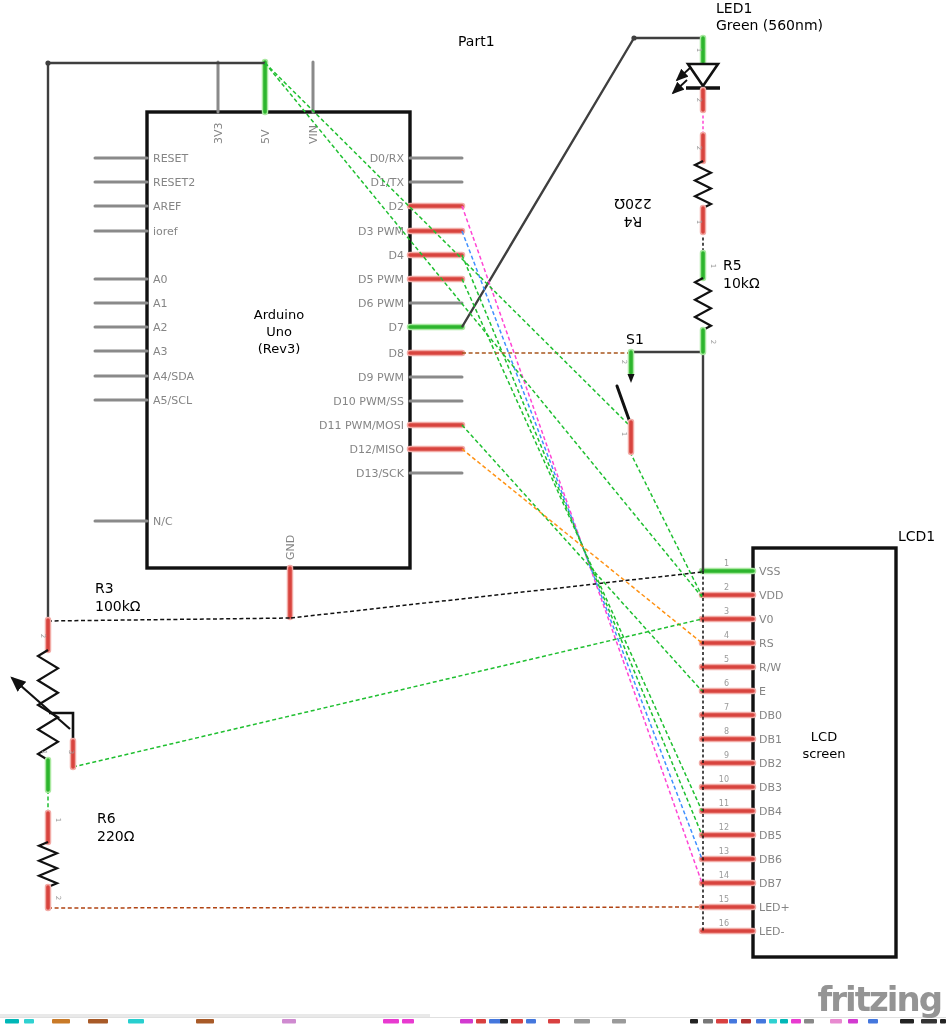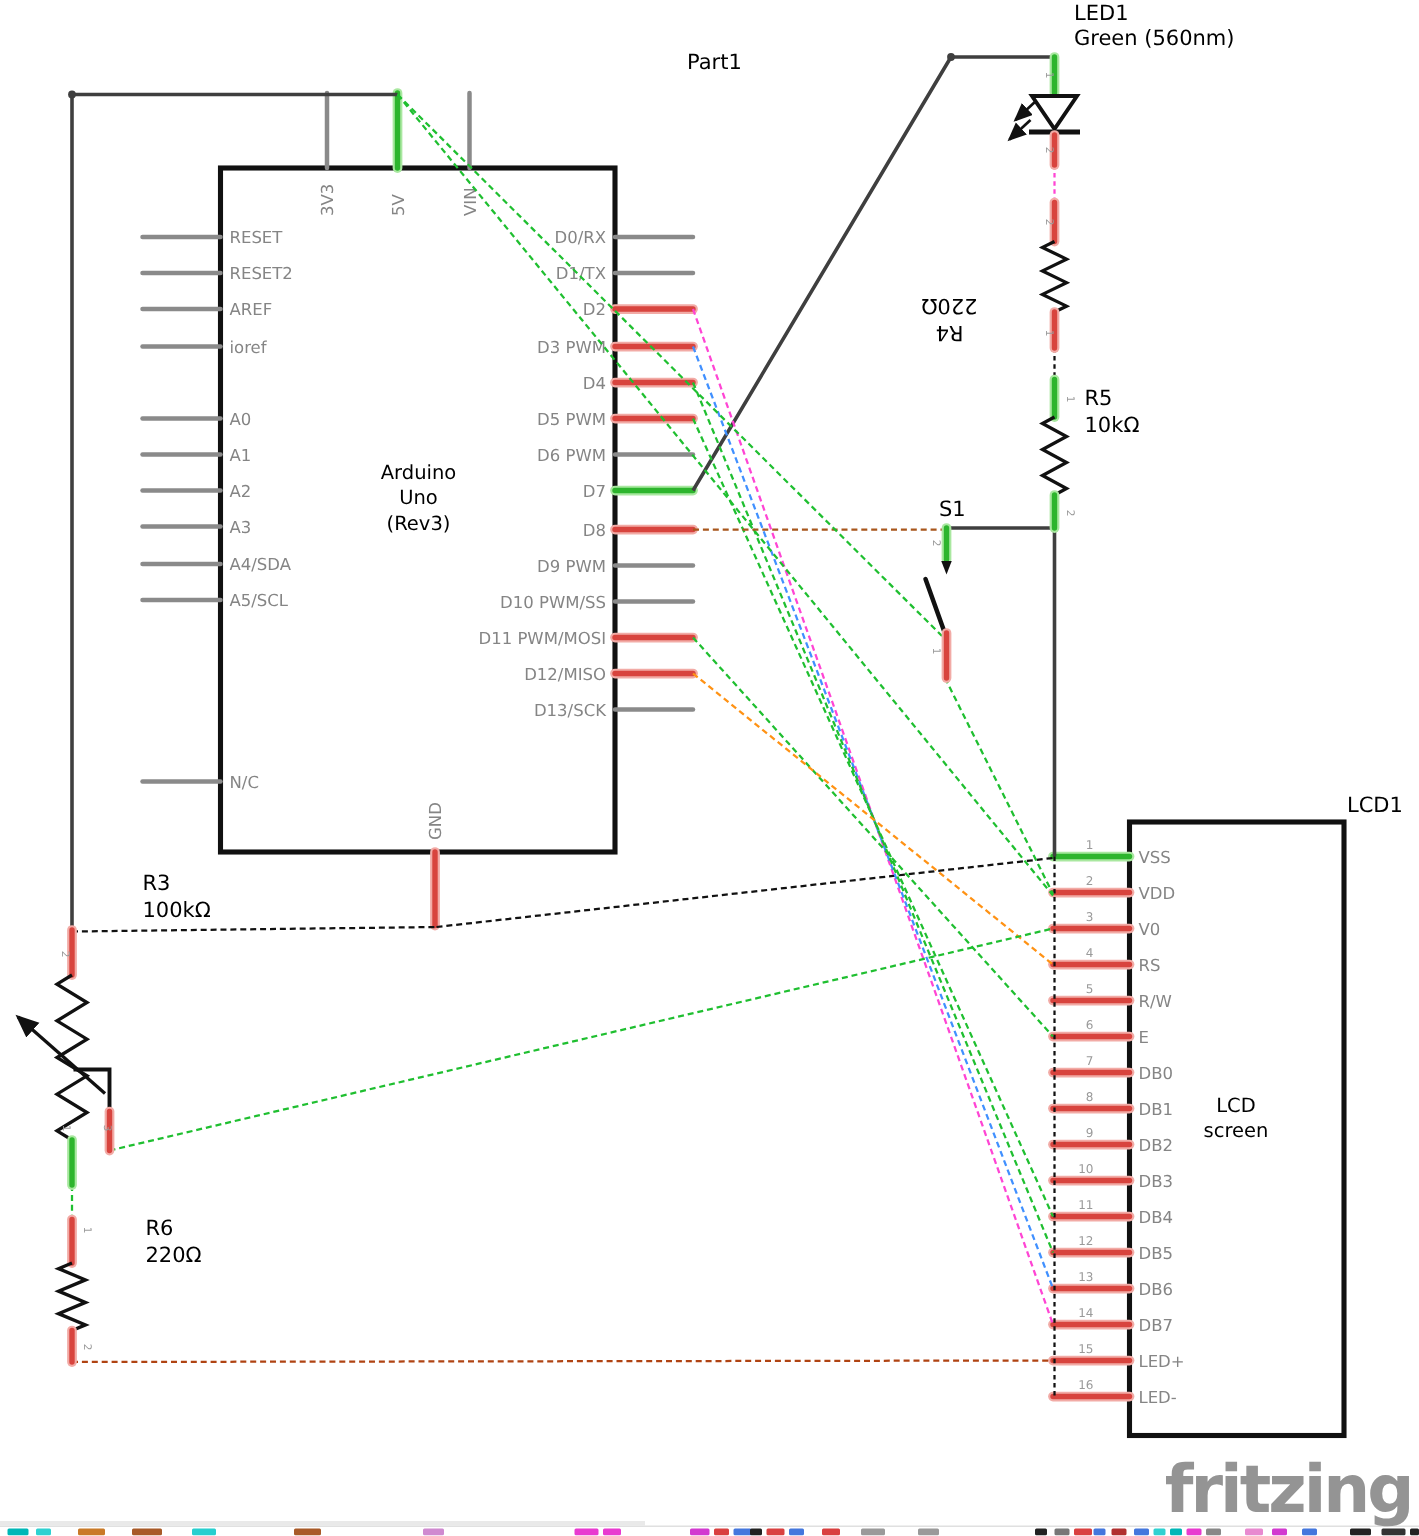--- a/index.html
+++ b/index.html
@@ -1,19 +1,19 @@
 <!DOCTYPE html>
 <html><head>
 <meta charset="utf-8">
 <style>
   html,body{margin:0;padding:0;background:#fff;}
   #stage{position:relative;width:946px;height:1024px;background:#fff;overflow:hidden;
          font-family:"DejaVu Sans","Liberation Sans",sans-serif;}
   #schem{position:absolute;left:0;top:0;}
-  #watermark{position:absolute;right:5px;bottom:8px;font-size:44px;font-weight:bold;
+  #watermark{position:absolute;right:5px;bottom:8px;font-size:34px;font-weight:bold;
              color:#949494;letter-spacing:-2px;line-height:1;
              font-family:"DejaVu Sans","Liberation Sans",sans-serif;}
   text{font-family:"DejaVu Sans","Liberation Sans",sans-serif;}
 </style>
 </head>
 <body>
 
 <div id="stage">
   <svg id="schem" width="946" height="1024" viewBox="0 0 946 1024">
       <defs>

